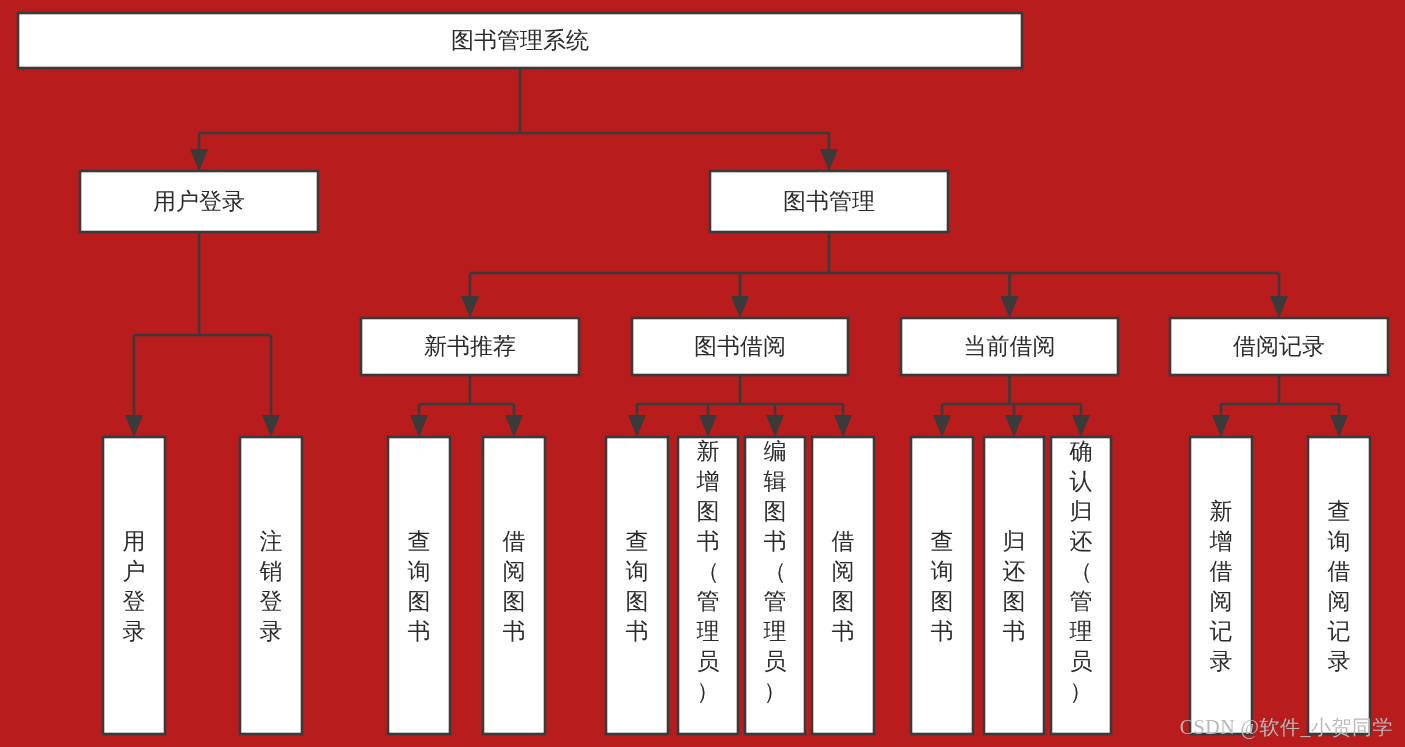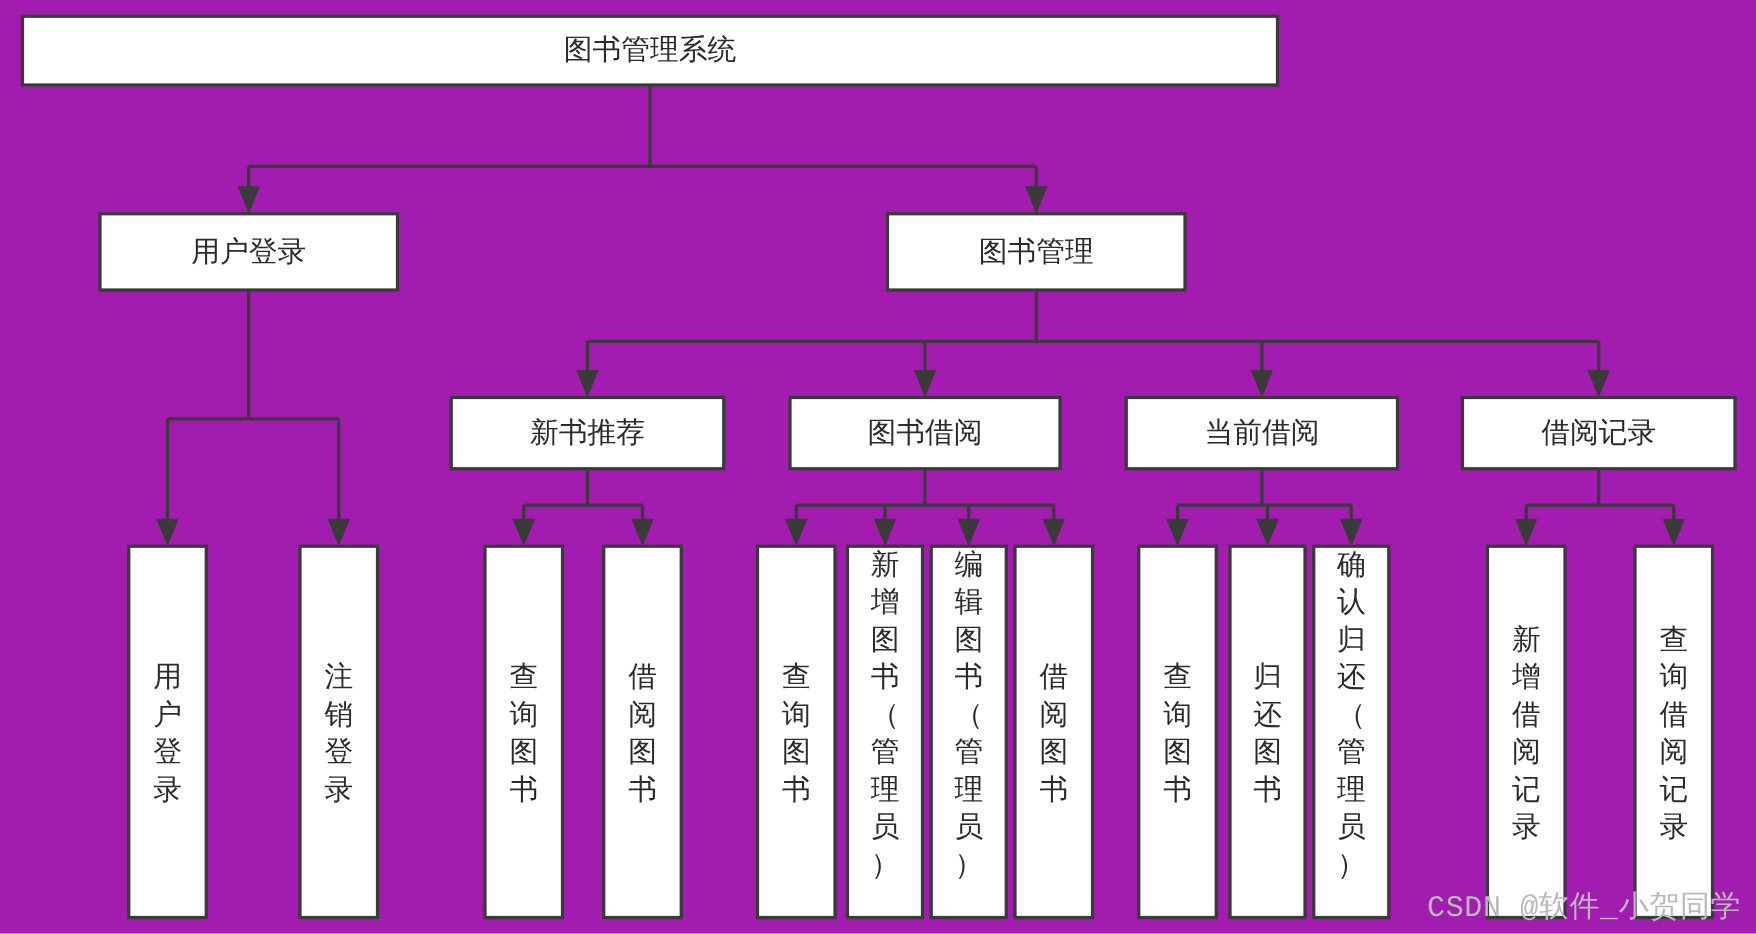--- a/index.html
+++ b/index.html
@@ -8,21 +8,21 @@
     padding: 0;
     background: #ffffff;
   }
   body {
     font-family: "Liberation Sans", "DejaVu Sans", sans-serif;
   }
   #diagram-root {
     position: relative;
     width: 1405px;
     height: 747px;
-    background: #a21caf;
+    background: #b91c1c;
     overflow: hidden;
   }
   svg.flow {
     position: absolute;
     left: 0;
     top: 0;
     width: 1405px;
     height: 747px;
     display: block;
   }
@@ -51,22 +51,22 @@
     stroke-linecap: butt;
   }
   .arrow-head {
     fill: #3a3a3a;
     stroke: none;
   }
   .watermark {
     position: absolute;
     right: 12px;
     bottom: 6px;
-    font-family: Liberation Mono, monospace;
-    font-size: 24px;
+    font-family: Liberation Serif, serif;
+    font-size: 20px;
     color: #b9b9b9;
     white-space: nowrap;
     letter-spacing: 0.5px;
     user-select: none;
   }
 </style>
 </head>
 <body>
 
 <div id="diagram-root">

